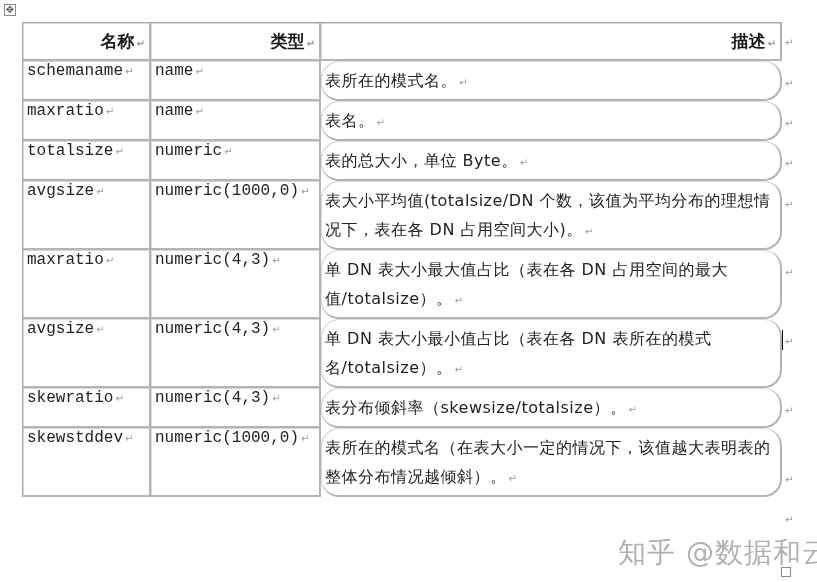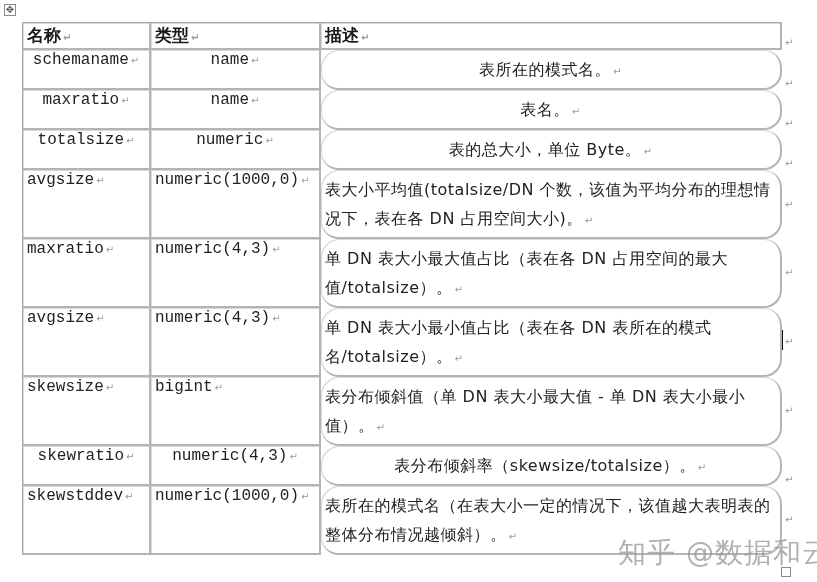--- a/index.html
+++ b/index.html
@@ -55,23 +55,23 @@
       border-right: 2px solid #b4b4b4;
       border-bottom: 2px solid #b4b4b4;
       box-shadow: inset 1px 1px 0 #d8d8d8;
       padding: 0 4px;
       vertical-align: top;
       box-sizing: border-box;
       font-weight: normal;
       text-align: left;
     }
     table.spec th {
-      height: 27px;
+      height: 38px;
       vertical-align: middle;
-      text-align: left;
+      text-align: right;
       font-weight: bold;
       font-size: 17px;
       font-family: "DejaVu Serif", "Liberation Serif", serif;
     }
     .mono {
       font-family: "Liberation Mono", "DejaVu Sans Mono", monospace;
       font-size: 16px;
       line-height: 20px;
       padding-top: 11px;
       color: #222;
@@ -92,21 +92,21 @@
       margin-left: 2px;
       font-family: "DejaVu Sans", sans-serif;
     }
     .para-out {
       position: absolute;
       left: 785px;
       color: #9a9a9a;
       font-size: 10px;
       font-family: "DejaVu Sans", sans-serif;
     }
-    tr.r1 td { height: 40px; text-align: center; }
+    tr.r1 td { height: 40px; }
     tr.r2 td { height: 68px; }
     .cursor-mark {
       position: absolute;
       left: 782px;
       top: 330px;
       width: 1px;
       height: 20px;
       background: #111;
     }
     .watermark {
@@ -162,25 +162,20 @@
     <tr class="r2">
       <td class="mono"><span>maxratio</span><span class="para">↵</span></td>
       <td class="mono"><span>numeric(4,3)</span><span class="para">↵</span></td>
       <td class="desc"><span>单 DN 表大小最大值占比（表在各 DN 占用空间的最大值/totalsize）。</span><span class="para">↵</span></td>
     </tr>
     <tr class="r2">
       <td class="mono"><span>avgsize</span><span class="para">↵</span></td>
       <td class="mono"><span>numeric(4,3)</span><span class="para">↵</span></td>
       <td class="desc"><span>单 DN 表大小最小值占比（表在各 DN 表所在的模式名/totalsize）。</span><span class="para">↵</span></td>
     </tr>
-    <tr class="r2">
-      <td class="mono"><span>skewsize</span><span class="para">↵</span></td>
-      <td class="mono"><span>bigint</span><span class="para">↵</span></td>
-      <td class="desc"><span>表分布倾斜值（单 DN 表大小最大值 - 单 DN 表大小最小值）。</span><span class="para">↵</span></td>
-    </tr>
     <tr class="r1">
       <td class="mono"><span>skewratio</span><span class="para">↵</span></td>
       <td class="mono"><span>numeric(4,3)</span><span class="para">↵</span></td>
       <td class="desc"><span>表分布倾斜率（skewsize/totalsize）。</span><span class="para">↵</span></td>
     </tr>
     <tr class="r2">
       <td class="mono"><span>skewstddev</span><span class="para">↵</span></td>
       <td class="mono"><span>numeric(1000,0)</span><span class="para">↵</span></td>
       <td class="desc"><span>表所在的模式名（在表大小一定的情况下，该值越大表明表的整体分布情况越倾斜）。</span><span class="para">↵</span></td>
     </tr>

